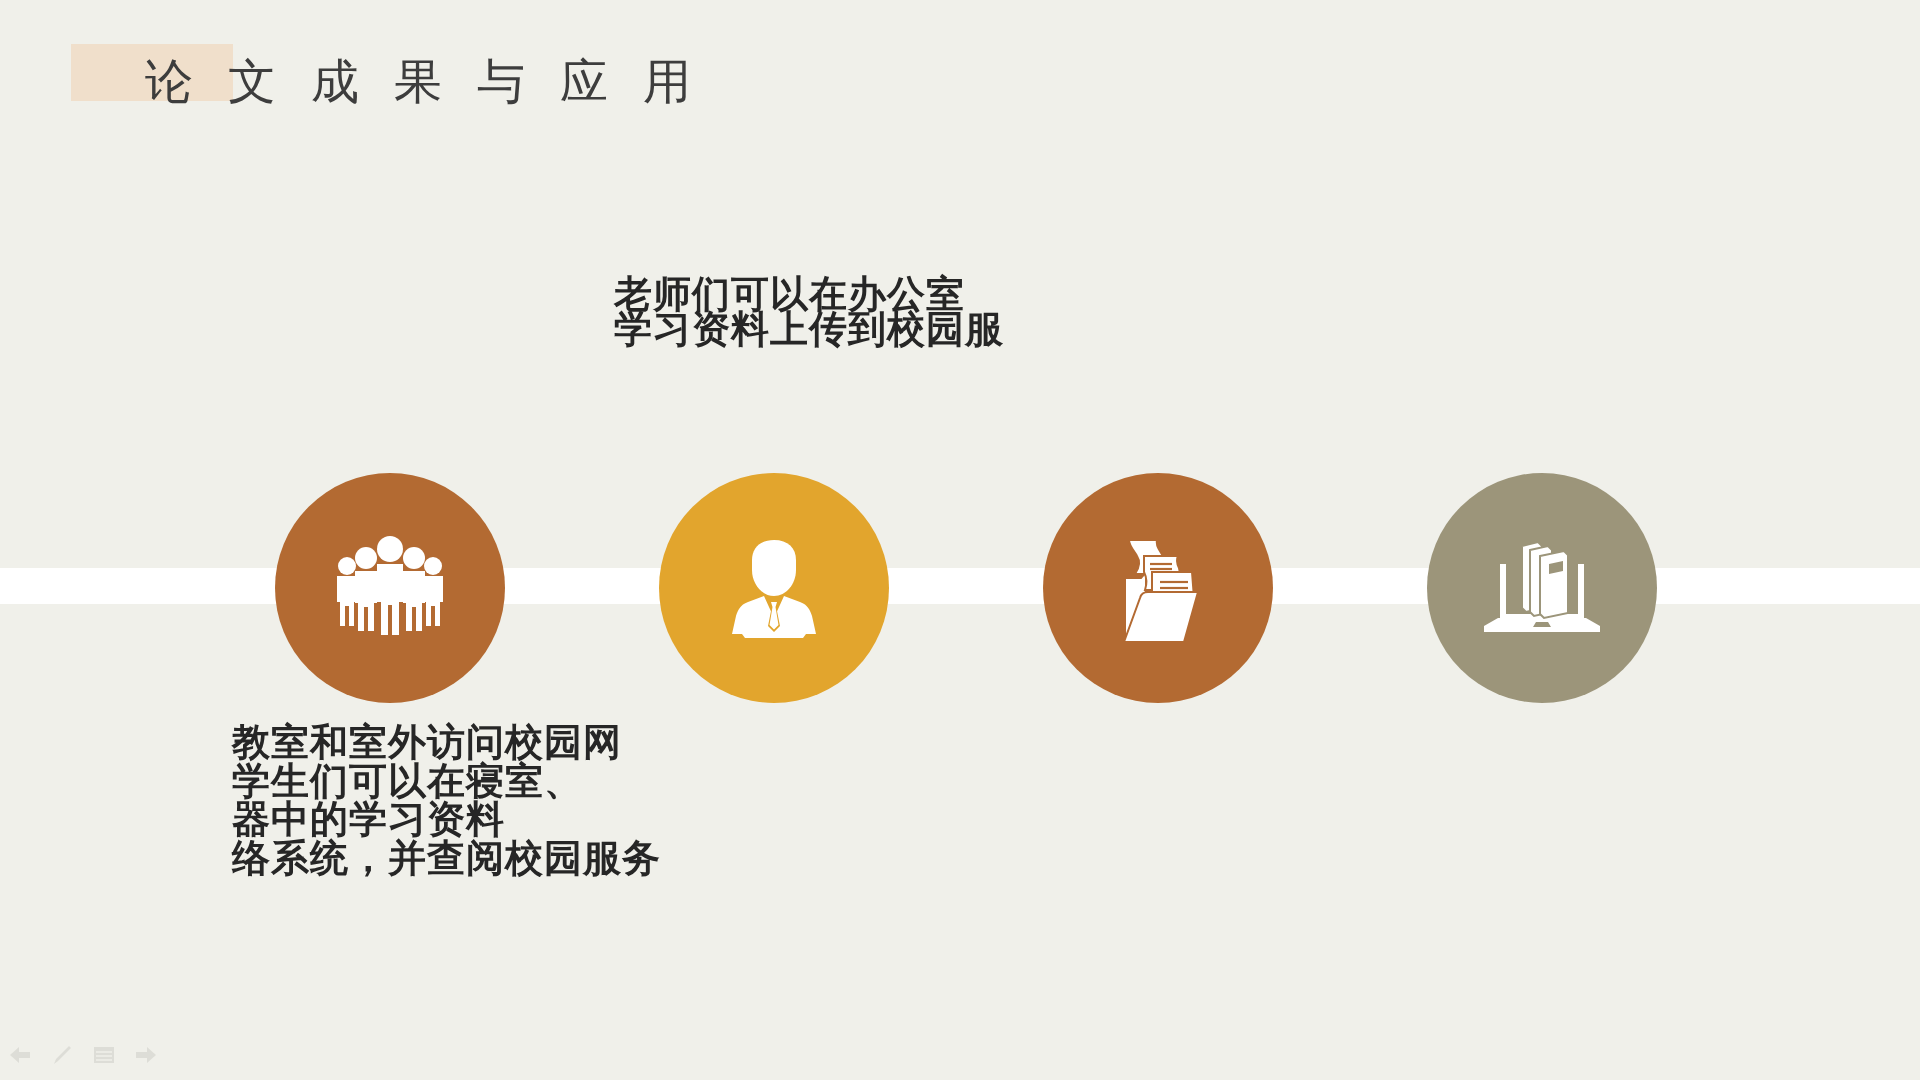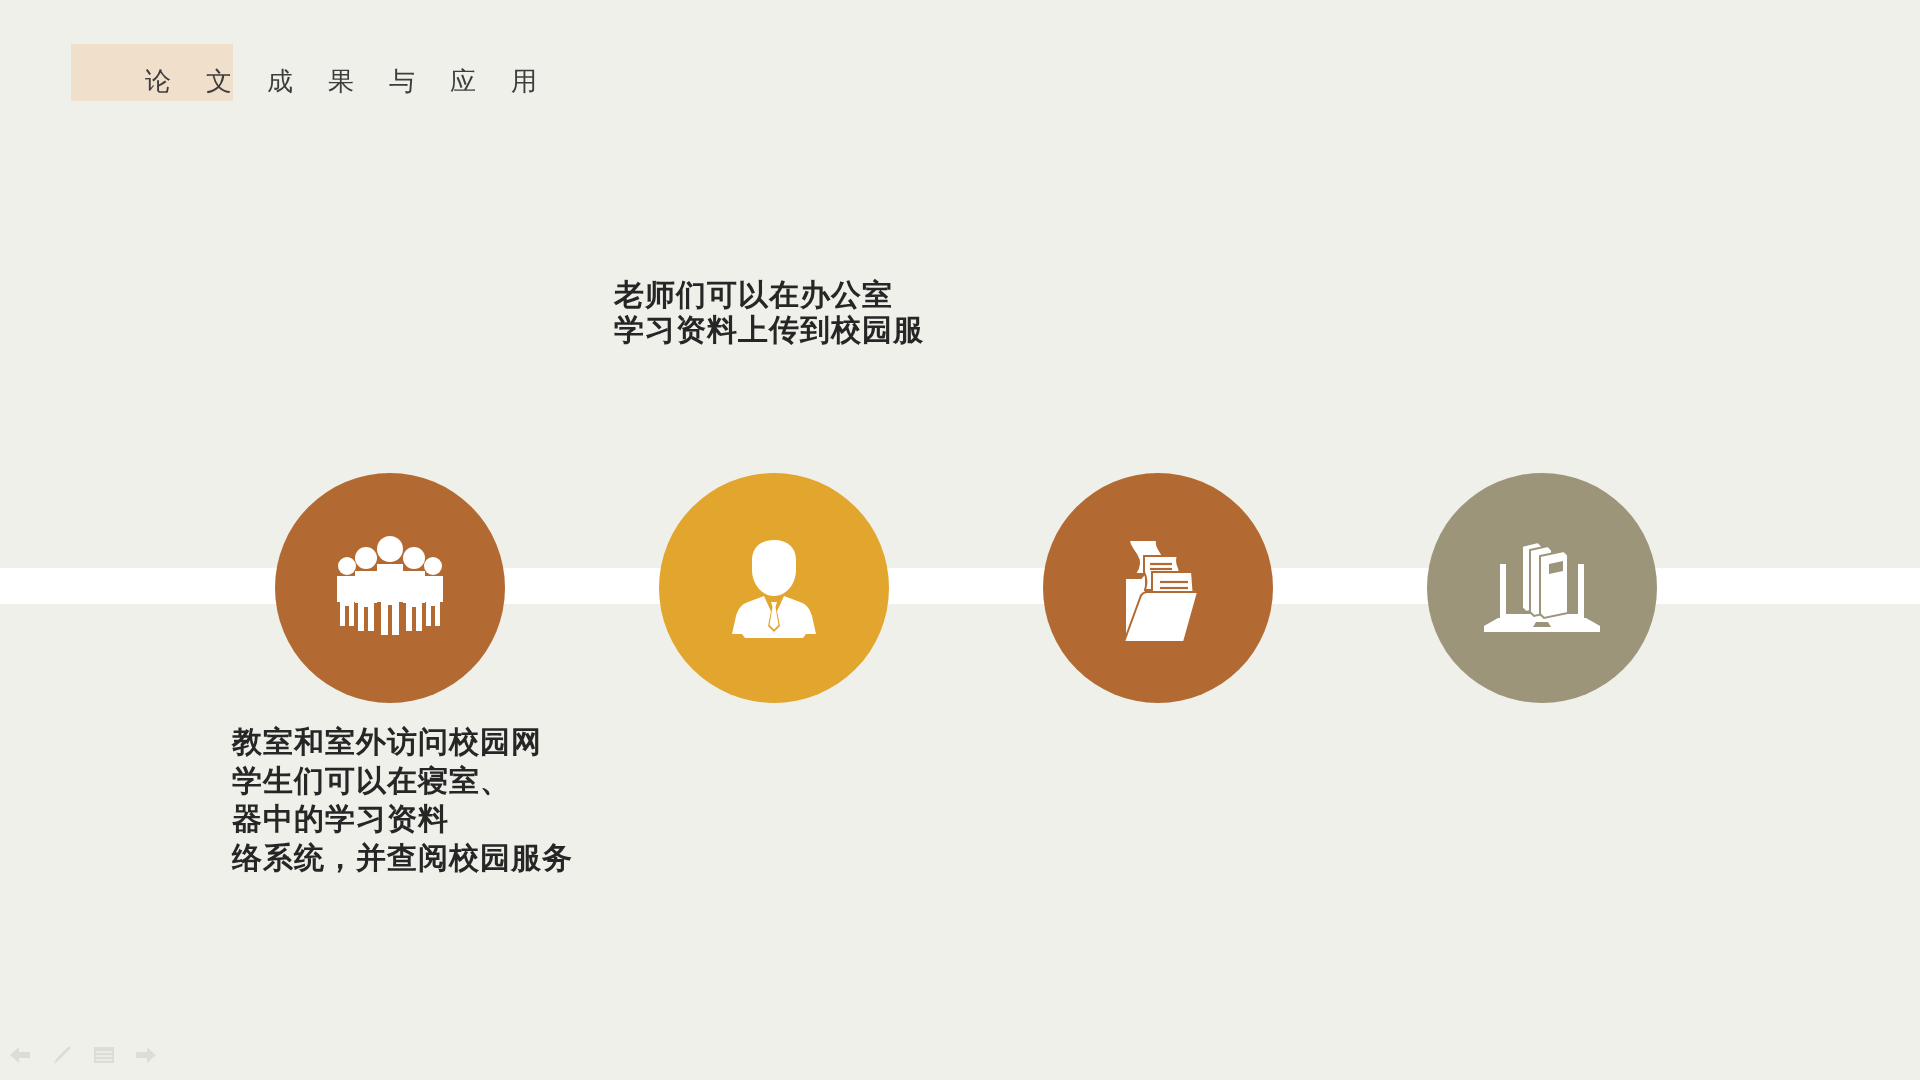--- a/index.html
+++ b/index.html
@@ -8,38 +8,38 @@
     background: #F0F0EA;
     position: relative;
     font-family: "DejaVu Sans", "Liberation Sans", sans-serif;
   }
   .title-accent {
     position: absolute; left: 71px; top: 44px; width: 162px; height: 57px;
     background: #F0DFCB;
   }
   .title {
     position: absolute; left: 145px; top: 56px;
-    font-size: 26px; line-height: 50px;
+    font-size: 48px; line-height: 50px;
     letter-spacing: 35px;
     color: #3D3D3D; font-weight: normal;
     white-space: nowrap;
   }
   .timeline-band {
     position: absolute; left: 0; top: 568px; width: 1920px; height: 36px;
     background: #FFFFFF;
   }
   .node {
     position: absolute; width: 230px; height: 230px; border-radius: 50%;
     top: 473px;
     display: flex; align-items: center; justify-content: center;
   }
   .node svg { width: 140px; height: 140px; display: block; }
   .caption {
     position: absolute; font-weight: bold; color: #262626;
-    font-size: 30px; letter-spacing: 1px;
+    font-size: 38px; letter-spacing: 1px;
   }
   .caption .line { display: block; white-space: nowrap; }
   .caption-teacher { left: 614px; top: 277px; line-height: 35px; }
   .caption-student { left: 232px; top: 723px; line-height: 38.5px; }
   .nav {
     position: absolute; left: 8px; top: 1043px; height: 24px;
     display: flex; gap: 18px; align-items: center; opacity: 0.55;
   }
   .nav-btn { width: 24px; height: 24px; display: block; cursor: pointer; }
   .nav-btn svg { width: 24px; height: 24px; display: block; }

